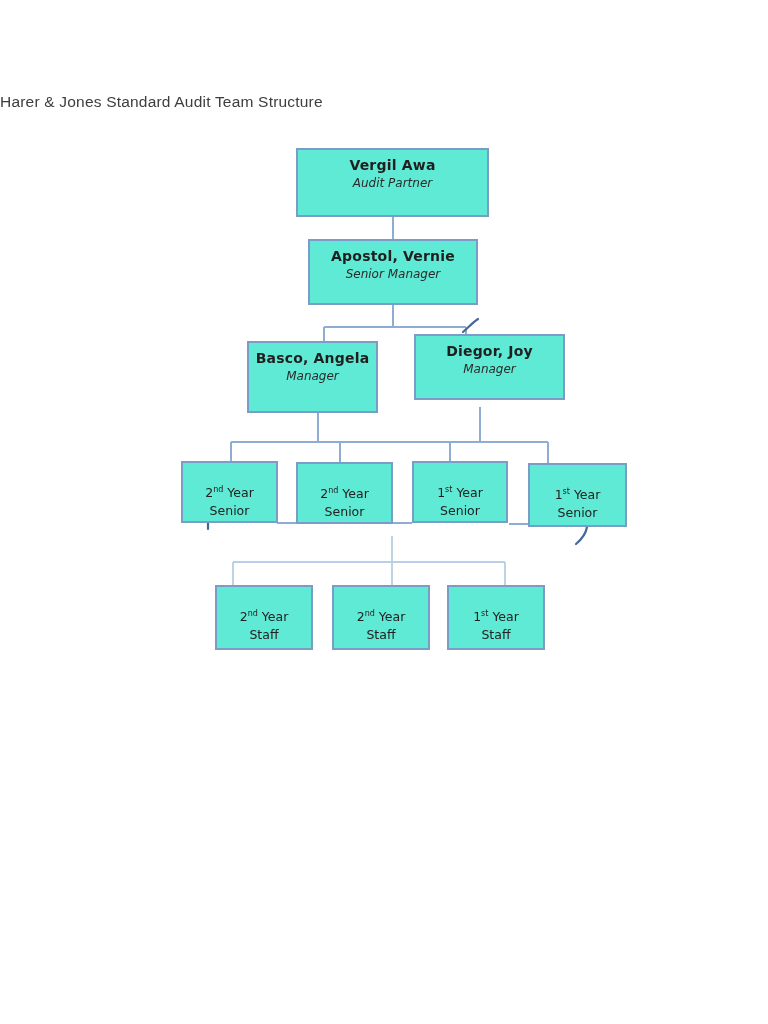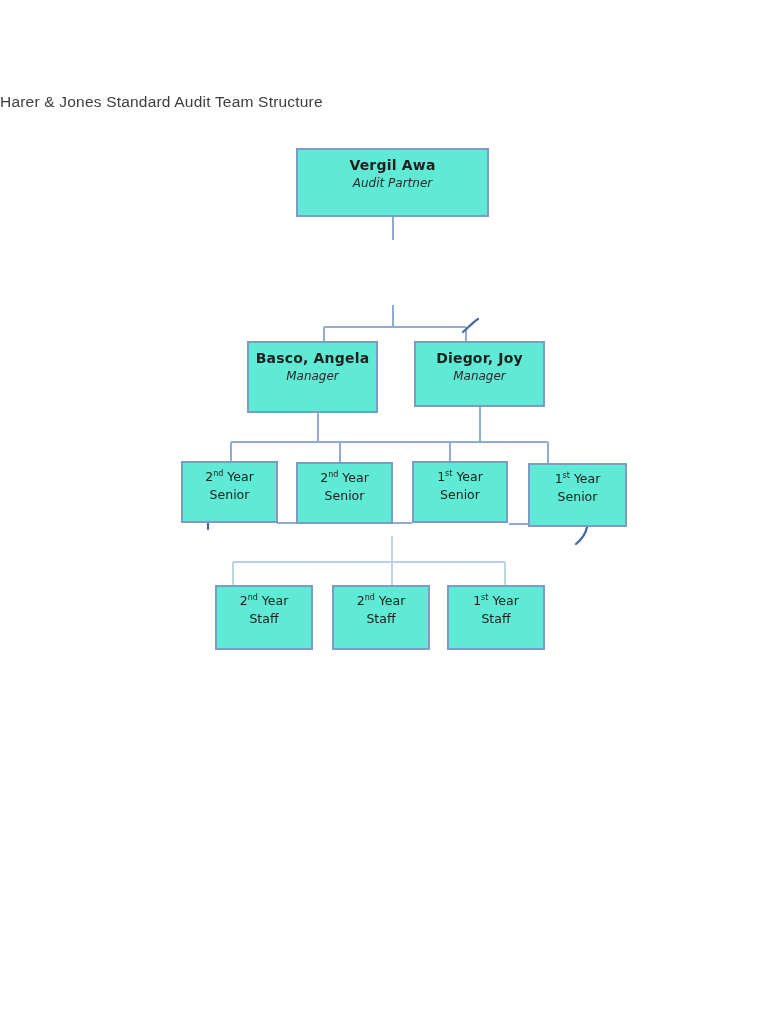--- a/index.html
+++ b/index.html
@@ -56,21 +56,21 @@
     font-style: italic;
     font-size: 12px;
     line-height: 18px;
     color: #2b2b2b;
   }
   .node.small {
     font-size: 12.5px;
     line-height: 18px;
     color: #222222;
   }
-  .node.small .yl { padding-top: 5px; }
+  .node.small .yl { padding-top: 21px; }
   .node.small sup {
     font-size: 8px;
     line-height: 0;
     vertical-align: super;
   }
 </style>
 </head>
 <body>
 
 <div class="page">
@@ -91,26 +91,30 @@
     <path class="pen" d="M587,527 C586,533 582,539 576,544"></path>
 
     <path class="ln-light" d="M392,536 V585 M233,562 H505 M233,562 V585 M505,562 V585"></path>
   </svg>
 
   <div class="node" style="left:296px; top:148px; width:193px; height:69px">
     <div class="name">Vergil Awa</div>
     <div class="role">Audit Partner</div>
   </div>
 
+  <div class="node" style="left:308px; top:239px; width:170px; height:66px">
+    <div class="name">Apostol, Vernie</div>
+    <div class="role">Senior Manager</div>
+  </div>
 
   <div class="node" style="left:247px; top:341px; width:131px; height:72px">
     <div class="name">Basco, Angela</div>
     <div class="role">Manager</div>
   </div>
-  <div class="node" style="left:414px; top:341px; width:131px; height:66px">
+  <div class="node" style="left:414px; top:334px; width:151px; height:66px">
     <div class="name">Diegor, Joy</div>
     <div class="role">Manager</div>
   </div>
 
   <div class="node small" style="left:181px; top:461px; width:97px; height:62px">
     <div class="yl"><span>2</span><sup>nd</sup><span> Year</span></div>
     <div class="rl">Senior</div>
   </div>
   <div class="node small" style="left:296px; top:462px; width:97px; height:62px">
     <div class="yl"><span>2</span><sup>nd</sup><span> Year</span></div>

